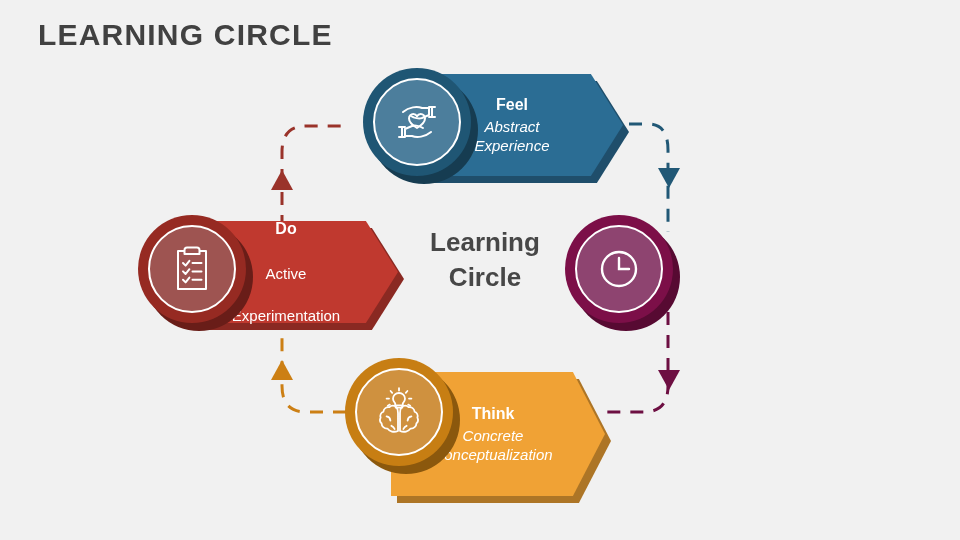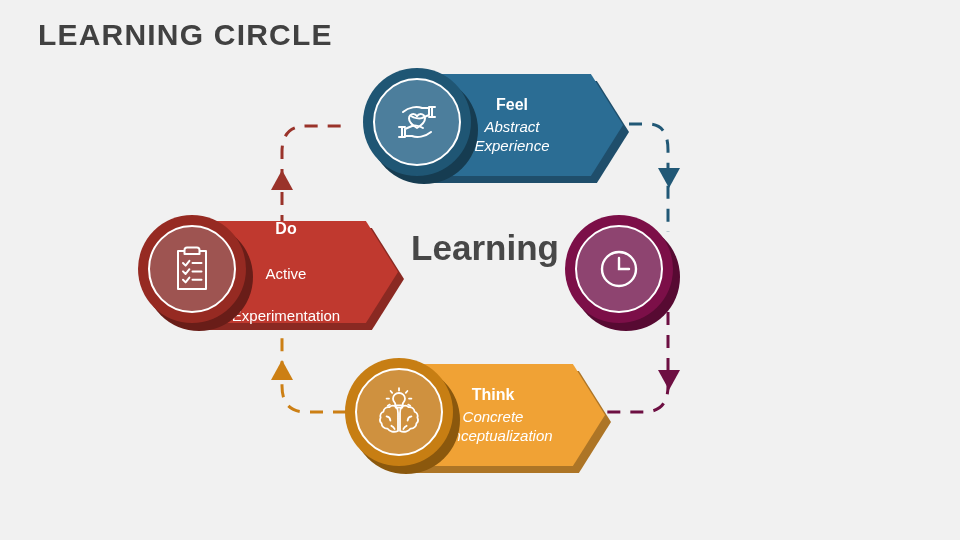--- a/index.html
+++ b/index.html
@@ -13,21 +13,21 @@
 
   #page-title {
     position:absolute; left:38px; top:18px;
     font-size:30px; font-weight:bold; letter-spacing:1.2px;
     color:#414141;
   }
 
   #center-label {
     position:absolute; left:400px; top:225px; width:170px;
     text-align:center; color:#474747;
-    font-size:35px; font-weight:bold; line-height:1.33;
+    font-size:26px; font-weight:bold; line-height:1.33;
   }
 
   
   #connectors { position:absolute; left:0; top:0; width:960px; height:540px; }
 
   
   .node { position:absolute; }
 
   .hex-wrap { position:absolute; }
   .hex, .hex-shadow {
@@ -130,21 +130,21 @@
           <g fill="none" stroke="#ffffff" stroke-width="2.4" stroke-linecap="round">
             <circle cx="28" cy="28" r="17"></circle>
             <path d="M28 17 L28 28 L38 28"></path>
           </g>
         </svg>
       </div>
     </div>
   </div>
 
   <div class="node" style="left:345px; top:358px; width:260px; height:114px;">
-    <div class="hex-wrap" style="left:46px; top:6px; width:214px; height:102px;">
+    <div class="hex-wrap" style="left:46px; top:14px; width:214px; height:124px;">
       <div class="hex-shadow" style="background:#f0a235;"></div>
       <div class="hex" style="background:#f0a235;"></div>
       <div class="hex-text" style="padding-left:10px; padding-right:20px;">
         <div class="hex-title">Think</div>
         <div class="hex-sub">Concrete</div>
         <div class="hex-sub" style="margin-top:0;">Conceptualization</div>
       </div>
     </div>
     <div class="circ-wrap" style="left:0px; top:0px; width:108px; height:108px;">
       <div class="circ-shadow" style="background:#c77e13;"></div>
@@ -188,15 +188,16 @@
             <path d="M17 38.8 L19.6 41.4 L23.4 36.6"></path>
             <path d="M26.5 22 L35.5 22 M26.5 30.4 L35.5 30.4 M26.5 38.8 L35.5 38.8"></path>
           </g>
         </svg>
       </div>
     </div>
   </div>
 
   <div id="center-label">
     <div>Learning</div>
+    <div>Circle</div>
   </div>
 
 </div>
 
 </body></html>

